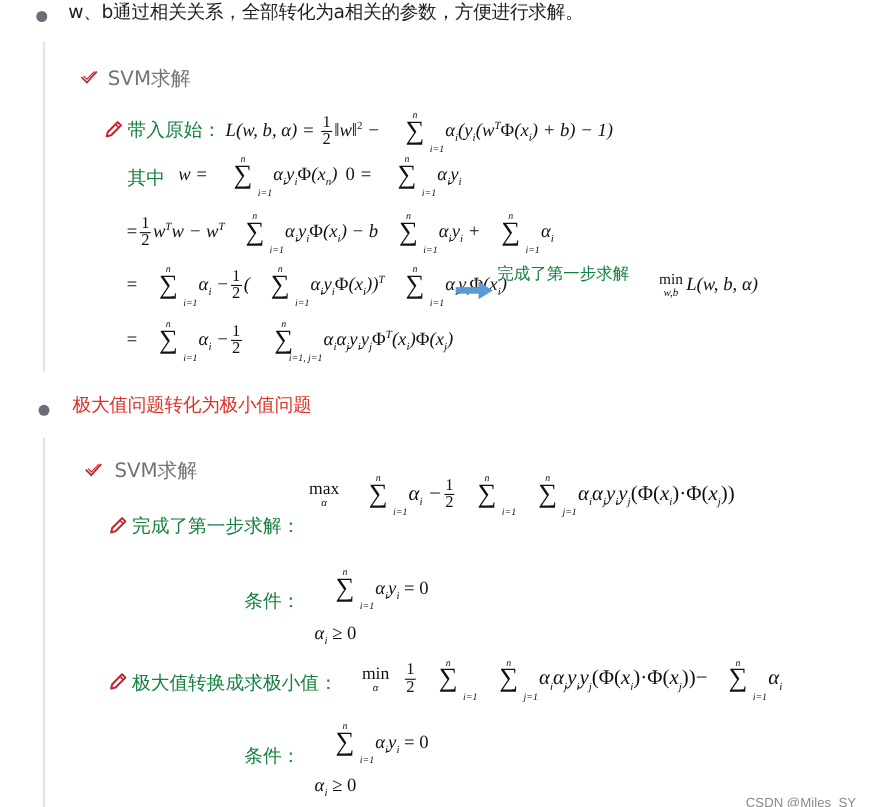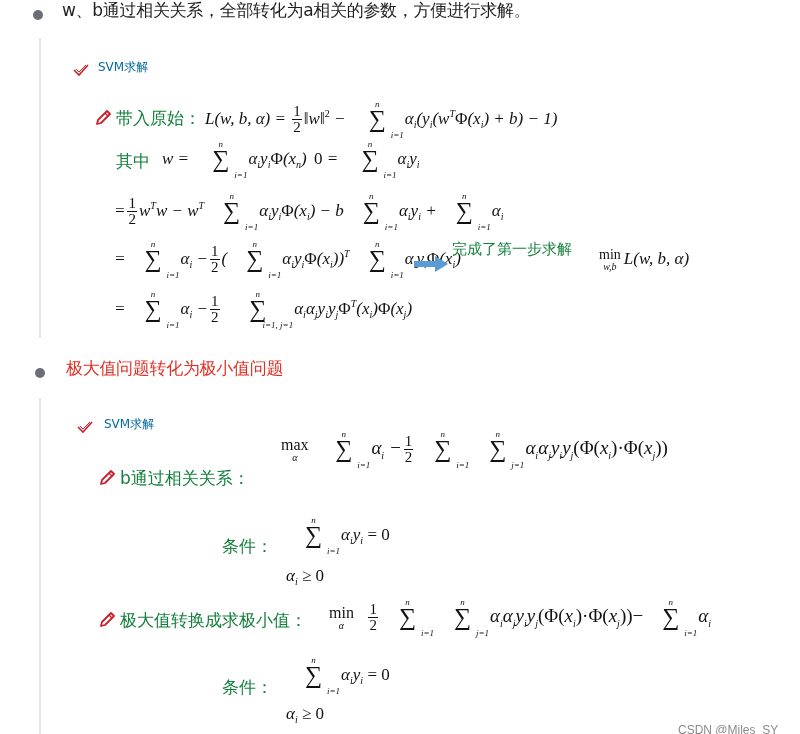--- a/index.html
+++ b/index.html
@@ -4,21 +4,21 @@
 <style>
   html, body { margin:0; padding:0; background:#ffffff; }
   body { width:800px; height:734px; position:relative; overflow:hidden;
          font-family:"DejaVu Sans","Liberation Sans",sans-serif; color:#222; }
   .abs { position:absolute; }
   .bullet { width:10px; height:10px; border-radius:50%; background:#6b6e76; }
   .h1 { font-size:17px; color:#1e1e1e; white-space:nowrap; letter-spacing:-0.3px; }
   .h1.red { color:#e03126; }
   .vline { width:2px; background:#e3e3ea; }
   .check { width:18px; height:14px; }
-  .subhead { font-size:12px; color:#0369a1; white-space:nowrap; }
+  .subhead { font-size:18px; color:#737373; white-space:nowrap; }
   .pencil { width:18px; height:18px; }
   .cn { font-size:17px; color:#15803d; white-space:nowrap; }
   .m { font-family:"Liberation Serif","DejaVu Serif",serif; font-style:italic; font-size:17px; color:#111; white-space:nowrap; }
   .m .up { font-style:normal; }
   .sum { display:inline-flex; flex-direction:column; align-items:center; vertical-align:middle; line-height:1; margin:0 1px; }
   .sum .top { font-size:9px; font-style:italic; }
   .sum .sig { font-size:24px; font-style:normal; line-height:0.9; }
   .sum .bot { font-size:9px; font-style:italic;padding-left:40px; }
   .frac { display:inline-flex; flex-direction:column; align-items:center; vertical-align:middle; line-height:1; font-style:normal; margin:0 2px; }
   .frac .n { font-size:15px; border-bottom:1px solid #111; padding:0 1px; }
@@ -153,21 +153,21 @@
 <svg class="abs check" style="left:76px;top:420px;" viewBox="0 0 18 14">
   <path d="M2 7 L7 12 L16 2" fill="none" stroke="#c8202c" stroke-width="1.6"></path>
   <path d="M4 6 L7 9 L14 2" fill="none" stroke="#c8202c" stroke-width="1"></path>
 </svg>
 <div class="abs subhead" style="left:104px;top:416px;">SVM求解</div>
 
 <svg class="abs pencil" style="left:98px;top:469px;" viewBox="0 0 18 18">
   <path d="M3 15 L4 11 L13 2 L16 5 L7 14 Z" fill="none" stroke="#c8202c" stroke-width="1.8" stroke-linejoin="round"></path>
   <path d="M11 4 L14 7" stroke="#c8202c" stroke-width="1.4"></path>
 </svg>
-<div class="abs cn" style="left:120px;top:467px;">b通过相关关系：</div>
+<div class="abs cn" style="left:120px;top:467px;">完成了第一步求解：</div>
 <div class="abs m" style="left:278px;top:430px;font-size:19px;">
   <span class="op">
       <span style="font-size:16px;">max</span>
       <span class="b">α</span>
     </span>
   <span class="sum">
       <span class="top">n</span>
       <span class="sig">∑</span>
       <span class="bot">i=1</span>
     </span>α<sub>i</sub> −<span class="frac">

